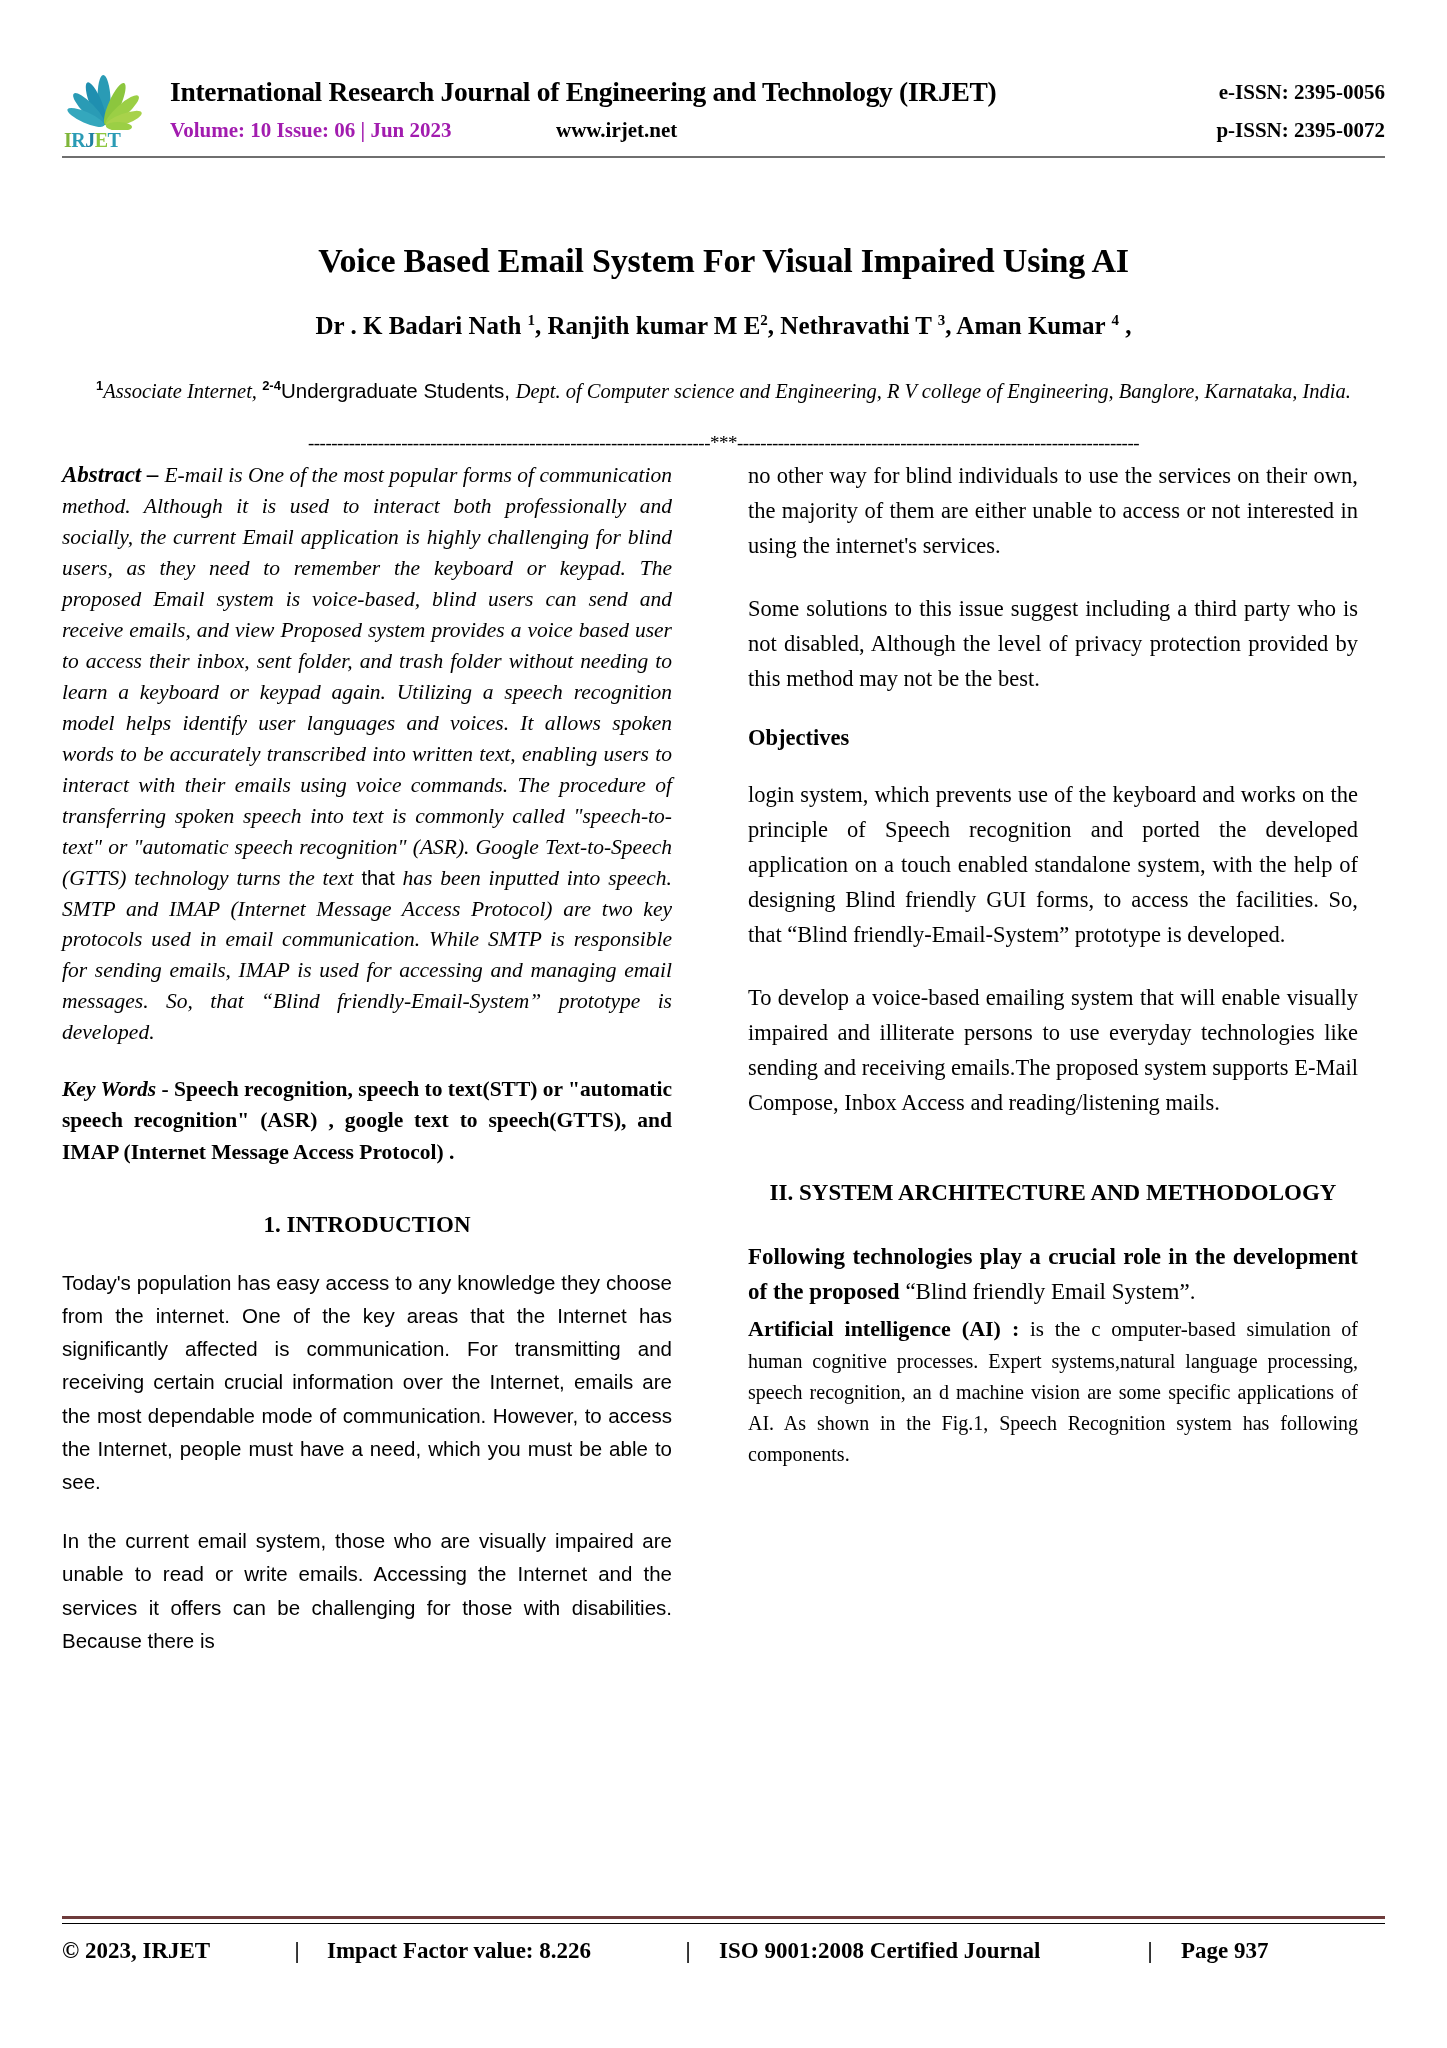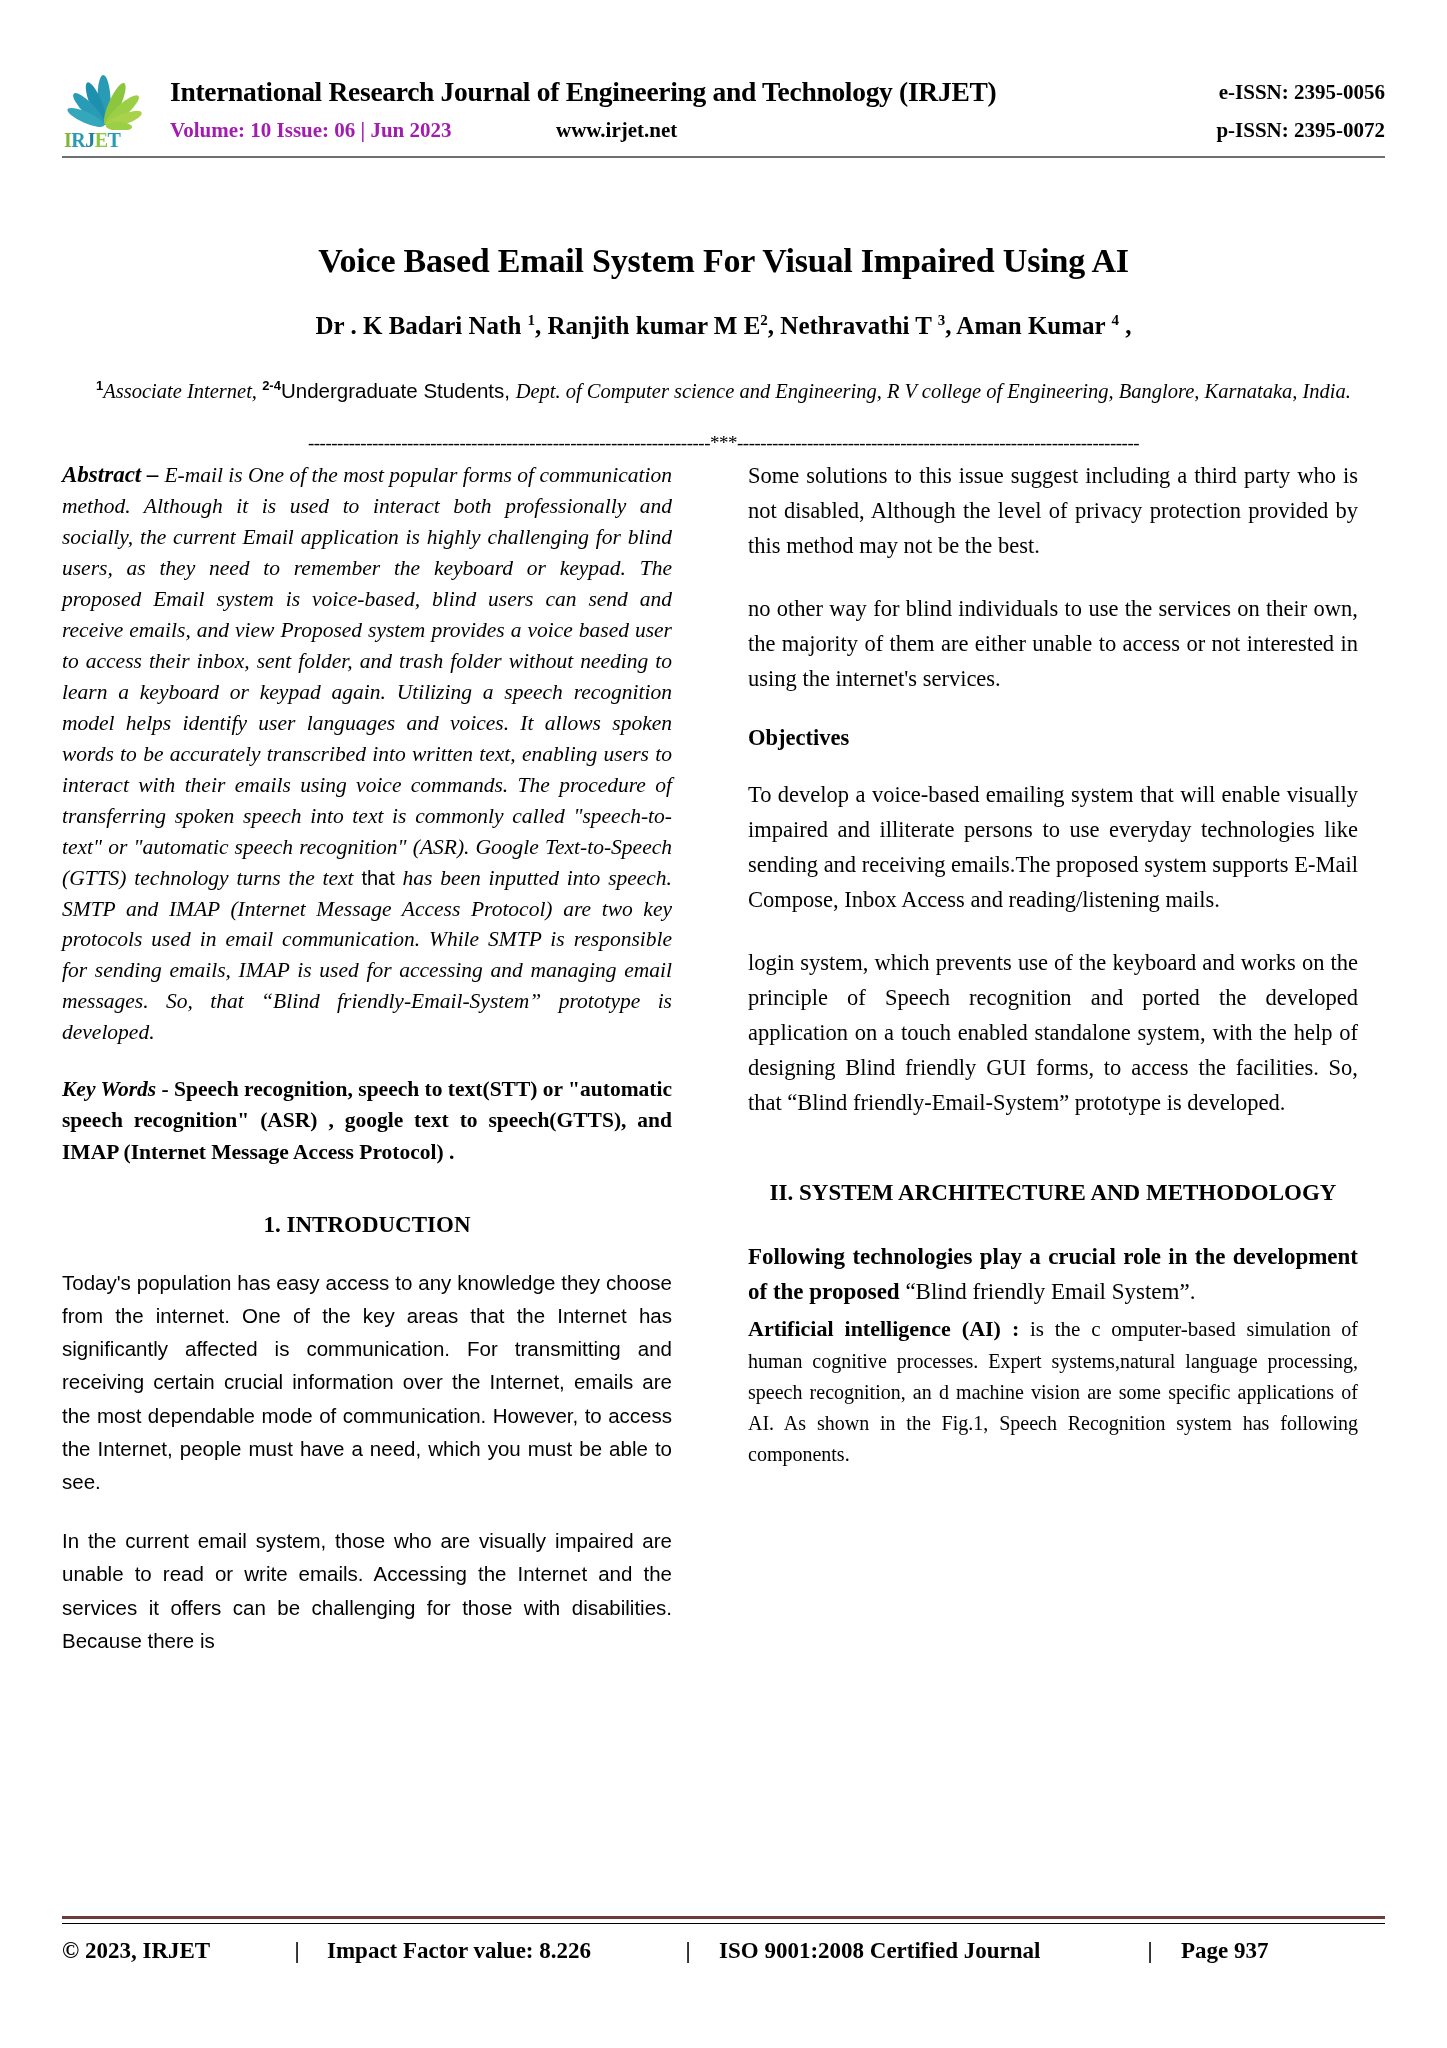--- a/index.html
+++ b/index.html
@@ -336,29 +336,29 @@
 
     <div class="sec-head">1. INTRODUCTION</div>
 
     <p class="body-sans">Today's population has easy access to any knowledge they choose from the internet. One of the key areas that the Internet has significantly affected is  communication. For transmitting and receiving certain crucial information over the Internet, emails are the most dependable mode of communication. However, to access the Internet, people must have a need, which you must be able to see.</p>
 
     <p class="body-sans">In the current email system, those who are visually impaired are unable to read or write emails. Accessing the Internet and the services it offers can be challenging  for those with disabilities. Because there is</p>
   </div>
 
   <div class="col col-right">
 
+    <p class="body-serif">no other way  for blind individuals to use the services on their own, the  majority of them are either unable to access or not   interested in using the internet's services.</p>
+
     <p class="body-serif">Some solutions to this issue suggest including a third party who is not disabled, Although the level of privacy protection provided by this method may not be the best.</p>
 
-    <p class="body-serif">no other way  for blind individuals to use the services on their own, the  majority of them are either unable to access or not   interested in using the internet's services.</p>
-
     <div class="sub-head">Objectives</div>
 
+    <p class="body-serif">login  system, which prevents use of the keyboard and works on   the principle of Speech recognition and ported the  developed application on a touch enabled standalone  system, with the help of designing Blind friendly GUI   forms, to access the facilities. So, that “Blind friendly-Email-System” prototype is developed.</p>
+
     <p class="body-serif">To develop a voice-based emailing system that will enable visually impaired and illiterate persons to use everyday technologies like sending and receiving emails.The proposed system supports E-Mail Compose, Inbox  Access and reading/listening mails.</p>
-
-    <p class="body-serif">login  system, which prevents use of the keyboard and works on   the principle of Speech recognition and ported the  developed application on a touch enabled standalone  system, with the help of designing Blind friendly GUI   forms, to access the facilities. So, that “Blind friendly-Email-System” prototype is developed.</p>
 
     <div class="sec-head-2">II. SYSTEM ARCHITECTURE AND  METHODOLOGY</div>
 
     <p class="tech-intro"><b>Following technologies play a crucial role in the development of the proposed </b><span>“Blind friendly Email System”.</span></p>
 
     <p class="ai-para"><span class="ai-lbl">Artificial     intelligence  (AI)  :</span><span> is the  c omputer-based </span><span class="small">simulation of human cognitive processes. Expert systems,natural language processing, speech recognition, an  d machine vision are some specific applications of AI. As  shown in the Fig.1, Speech Recognition system has  following components.</span></p>
   </div>
 
   <div class="footer-rules">
     <div class="rule-thick"></div>

